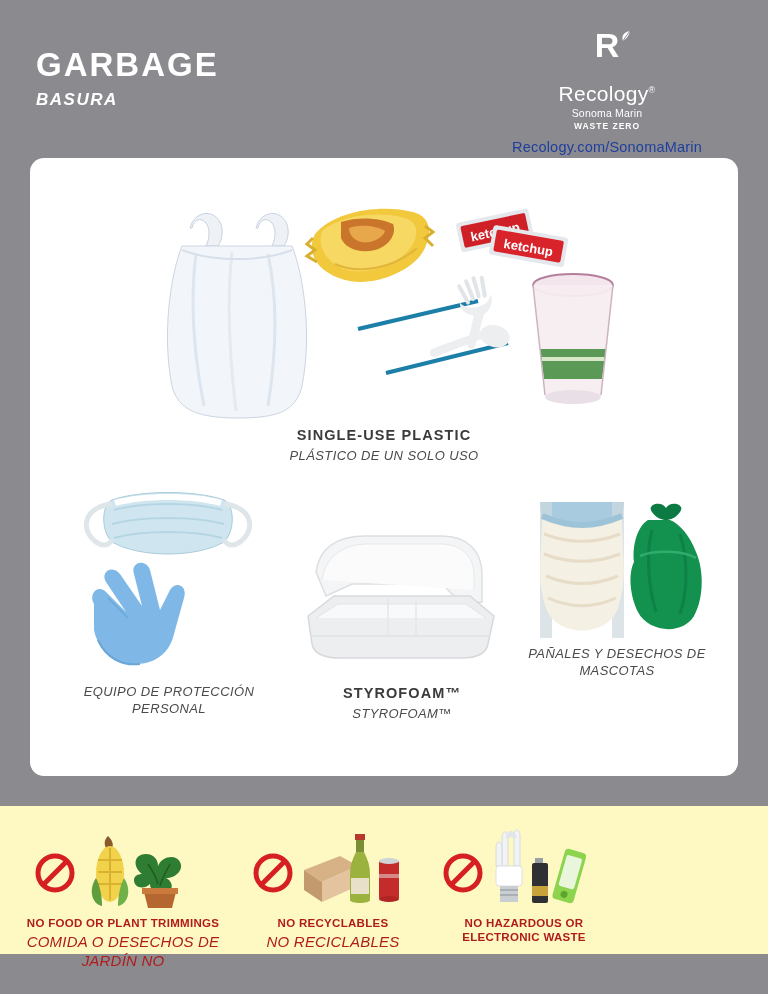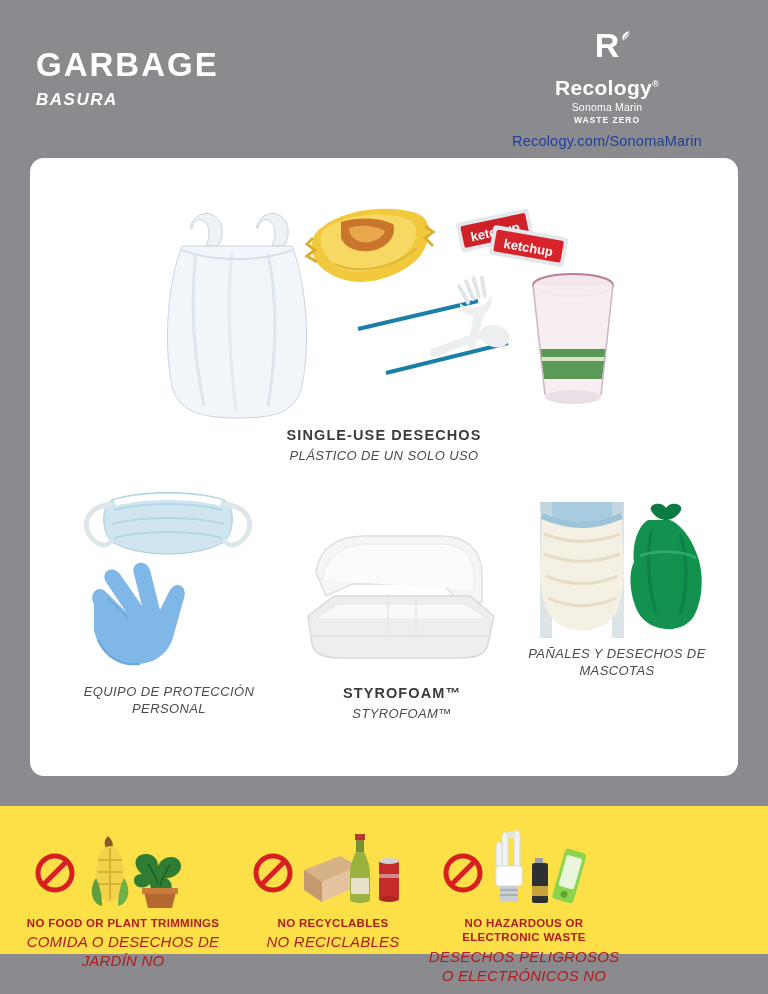--- a/index.html
+++ b/index.html
@@ -55,23 +55,23 @@
   .brand-mark .leaf {
     position: absolute;
     right: -14px;
     top: 2px;
     width: 14px;
     height: 16px;
   }
   .brand-name {
     font-size: 21px;
     color: #ffffff;
-    font-weight: bold;
+    font-weight: normal;
     letter-spacing: 0.3px;
-    margin-top: 14px;
+    margin-top: 20px;
   }
   .brand-name sup { font-size: 9px; vertical-align: super; }
   .brand-region {
     font-size: 10.5px;
     color: #ffffff;
     margin-top: 1px;
     letter-spacing: 0.2px;
   }
   .brand-tag {
     font-size: 8.5px;
@@ -130,21 +130,21 @@
   .col-art { position: relative; height: 190px; }
   .col-cap { margin-top: 6px; }
 
   
   .band {
     position: absolute;
     left: 0;
     top: 806px;
     width: 768px;
     height: 148px;
-    background: #fde047;
+    background: #fef9c3;
   }
   .nos { position: relative; width: 100%; height: 100%; }
   .no-item { position: absolute; text-align: center; }
   .no-art { position: relative; height: 80px; }
   .no-title {
     font-size: 11.5px;
     font-weight: bold;
     color: #b01c1c;
     letter-spacing: 0.3px;
     line-height: 1.25;
@@ -263,21 +263,21 @@
           <path d="M22 78 L88 78 L84 108 L26 108 Z" fill="#3f8a3c" opacity="0.85"></path>
           <path d="M24 88 L86 88" stroke="#d8e8c8" stroke-width="4"></path>
           <ellipse cx="55" cy="126" rx="28" ry="7" fill="#e9dfe6"></ellipse>
           <path d="M15 14 L27 124" stroke="#cdb3c2" stroke-width="1.5" fill="none"></path>
           <path d="M95 14 L83 124" stroke="#cdb3c2" stroke-width="1.5" fill="none"></path>
         </svg>
       </div>
     </div>
 
     <div class="r1-caption">
-      <div class="cap-title">SINGLE-USE DESECHOS</div>
+      <div class="cap-title">SINGLE-USE PLASTIC</div>
       <div class="cap-sub">PLÁSTICO DE UN SOLO USO</div>
     </div>
   </div>
 
   <div class="row2">
 
     <div class="col col-ppe">
       <div class="col-art">
 
         <div class="abs" style="left:22px; top:0px;">
@@ -457,18 +457,17 @@
           </svg>
         </div>
         <div class="ban" style="left:16px; top:22px;">
           <svg width="42" height="42" viewBox="0 0 42 42">
             <circle cx="21" cy="21" r="17" fill="none" stroke="#d61f21" stroke-width="5"></circle>
             <line x1="9" y1="33" x2="33" y2="9" stroke="#d61f21" stroke-width="5"></line>
           </svg>
         </div>
       </div>
       <div class="no-title">NO HAZARDOUS OR ELECTRONIC WASTE</div>
-      <div class="no-sub">DESECHOS PELIGROSOS O ELECTRÓNICOS NO</div>
     </div>
 
 
   </div>
 </div>
 
 </body></html>

